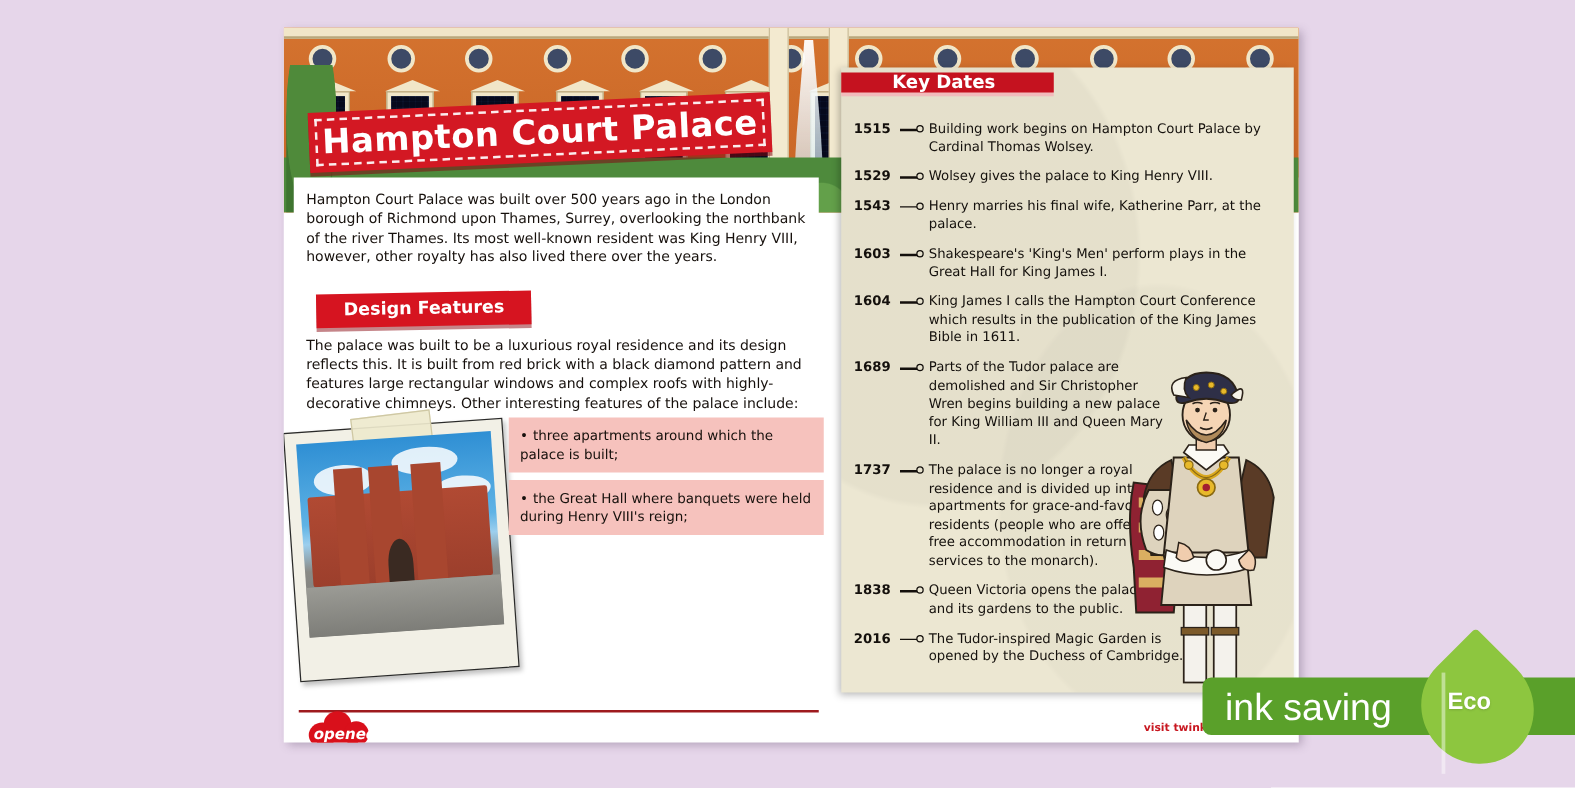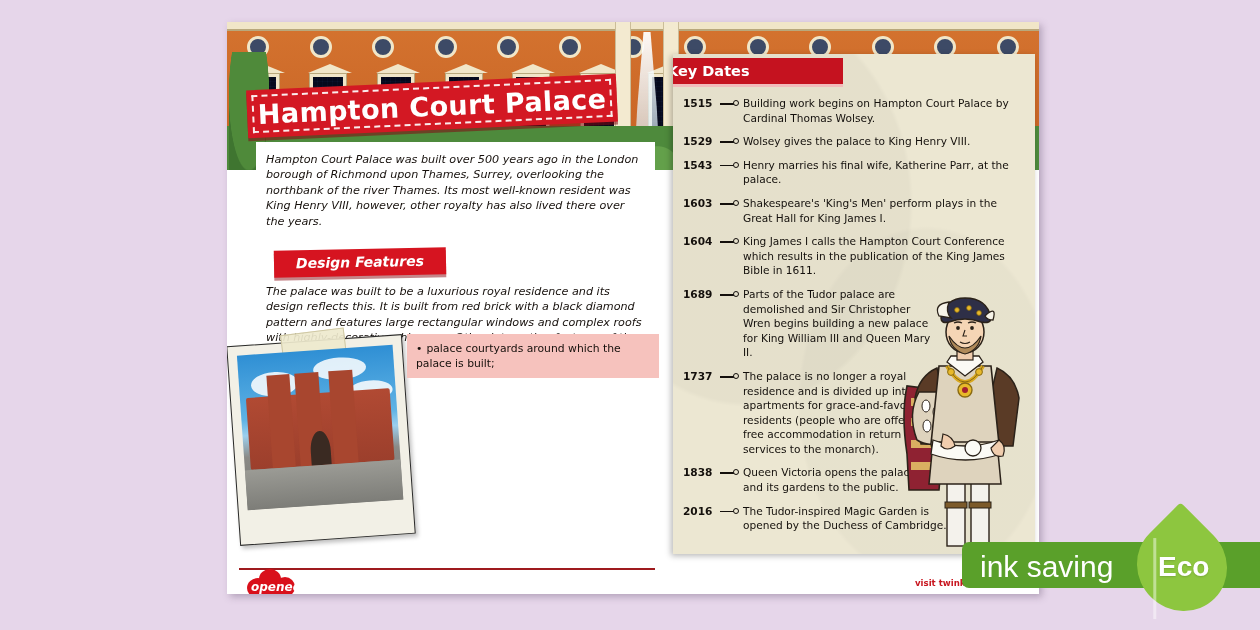--- a/index.html
+++ b/index.html
@@ -134,22 +134,21 @@
     font-family: "DejaVu Sans", sans-serif;
     letter-spacing: .4px;
     white-space: nowrap;
   }
 
   
   #left-col {
     position: absolute;
     left: 0; top: 120px;
     width: 440px;
-    padding: 0 12px 0 29px;
-    font-style: italic;
+    padding: 0 12px 0 8px;
   }
   .intro-box {
     background: #fff;
     padding: 10px 10px 6px 10px;
   }
   .body-text {
     font-family: "DejaVu Sans", sans-serif;
     font-size: 11.2px;
     line-height: 15.4px;
     color: #16100c;
@@ -277,24 +276,24 @@
   }
   #parchment::after {
     content: ""; position: absolute; inset: 0;
     background:
       radial-gradient(ellipse at 20% 30%, rgba(0,0,0,.03) 0 40%, transparent 41%),
       radial-gradient(ellipse at 70% 70%, rgba(0,0,0,.025) 0 35%, transparent 36%);
     pointer-events: none;
   }
   #keydates-banner {
     position: absolute; left: -6px; top: 4px;
-    width: 176px; height: 26px;
+    width: 176px; height: 16px;
     background: #c5121f;
     box-shadow: 0 3px 0 rgba(245,180,185,.85);
-    display: flex; align-items: center; justify-content: flex-start;
+    display: flex; align-items: center; justify-content: center;
     z-index: 4;
   }
   #keydates-banner .txt {
     color: #fff; font-weight: bold; font-size: 14.5px;
     font-family: "DejaVu Sans", sans-serif;
   }
   #timeline {
     position: absolute; left: 0; top: 42px;
     width: 362px;
     padding: 0 12px 0 10px;
@@ -370,21 +369,21 @@
     transform-origin: top center;
   }
   #eco-ink {
     position: absolute; left: 18px; top: 16px;
     color: #fff; font-size: 30px;
     font-family: "Liberation Sans", sans-serif;
     z-index: 3; white-space: nowrap;
   }
   #eco-word {
     position: absolute; left: 196px; top: 17px;
-    color: #fff; font-size: 28px; font-weight: bold;
+    color: #fff; font-size: 19px; font-weight: bold;
     font-family: "Liberation Sans", sans-serif;
     z-index: 4; text-shadow: 0 1px 2px rgba(0,0,0,.15);
   }
 </style>
 </head>
 <body>
 
 <div id="page">
 
   <div class="palace-band">
@@ -518,21 +517,24 @@
         <div class="ph-tower" style="left:18%;"></div>
         <div class="ph-tower" style="left:36%;"></div>
         <div class="ph-tower" style="left:58%;"></div>
         <div class="ph-arch"></div>
         <div class="ph-ground"></div>
       </div>
     </div>
 
     <div class="bullet-stack">
       <div class="bullet-item">
-        <span class="dot">•</span><span>palace courtyards around which the palace is built;</span>
+        <span class="dot">•</span><span>three apartments around which the palace is built;</span>
+      </div>
+      <div class="bullet-item">
+        <span class="dot">•</span><span>the Great Hall where banquets were held during Henry VIII's reign;</span>
       </div>
     </div>
   </div>
 
   <div id="footer-rule"></div>
   <div id="twinkl-logo">
     <div class="cloud a"></div>
     <div class="cloud b"></div>
     <div class="cloud c"></div>
     <div class="cloud d"></div>

